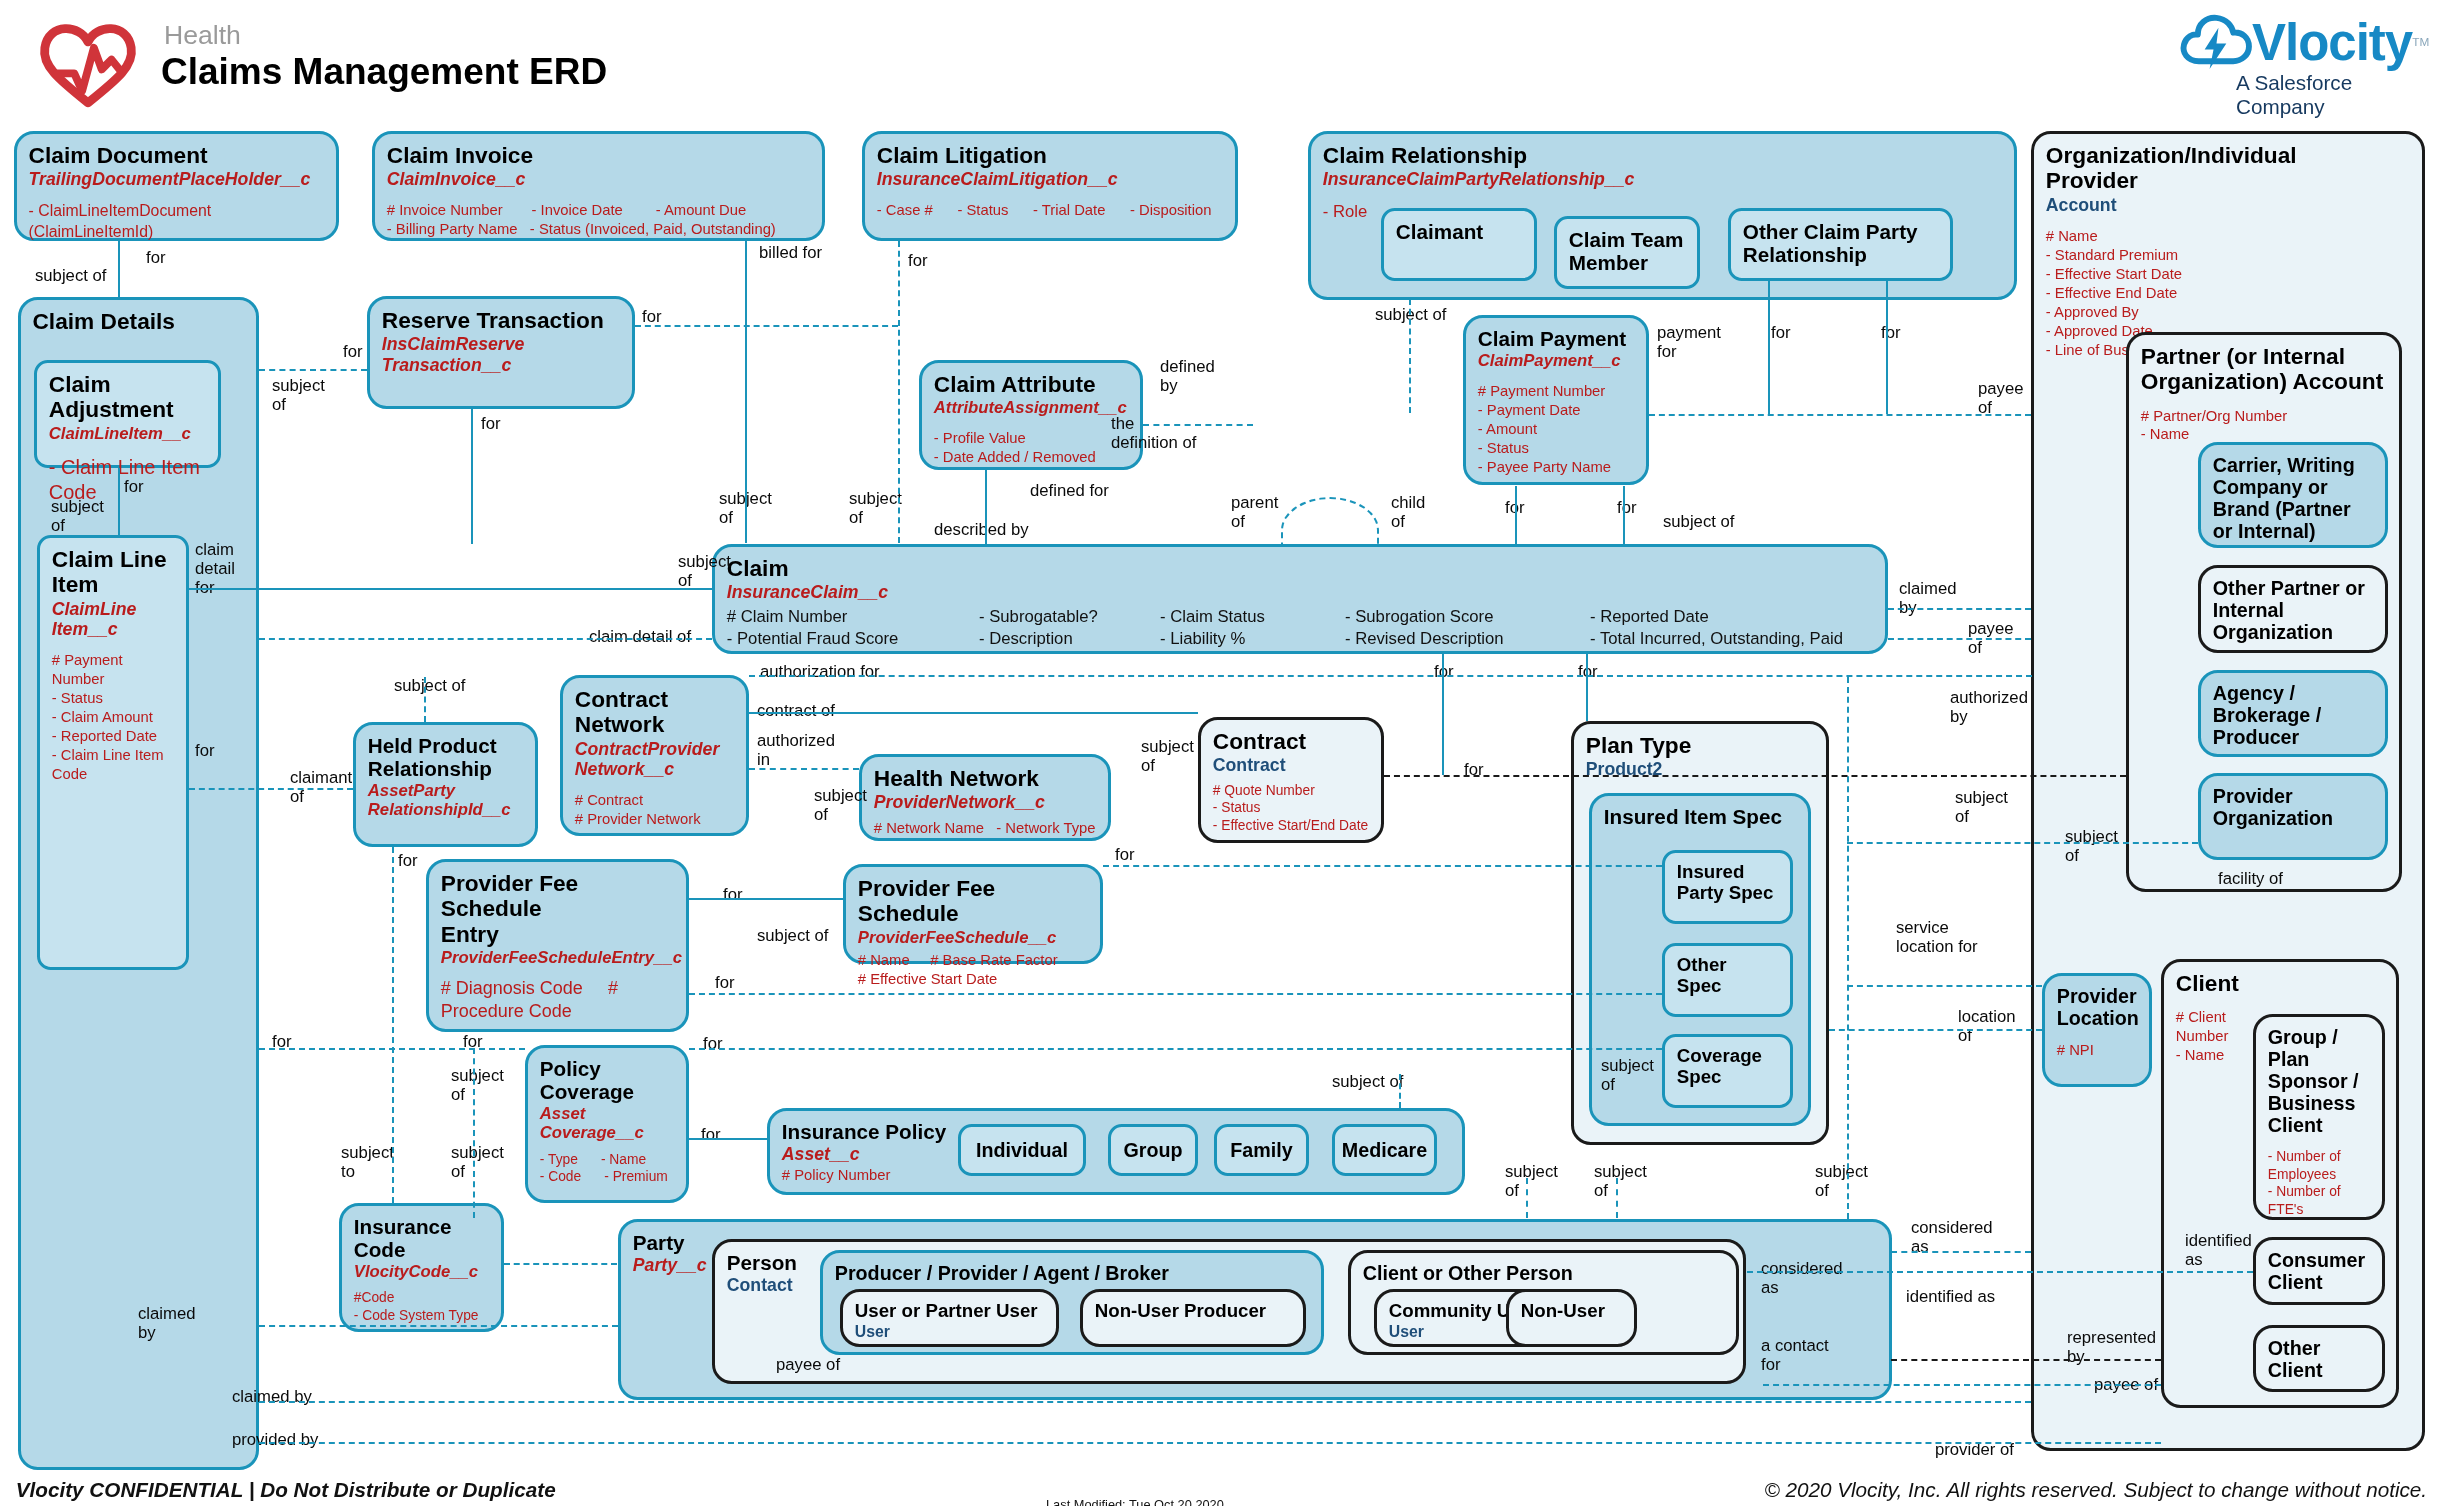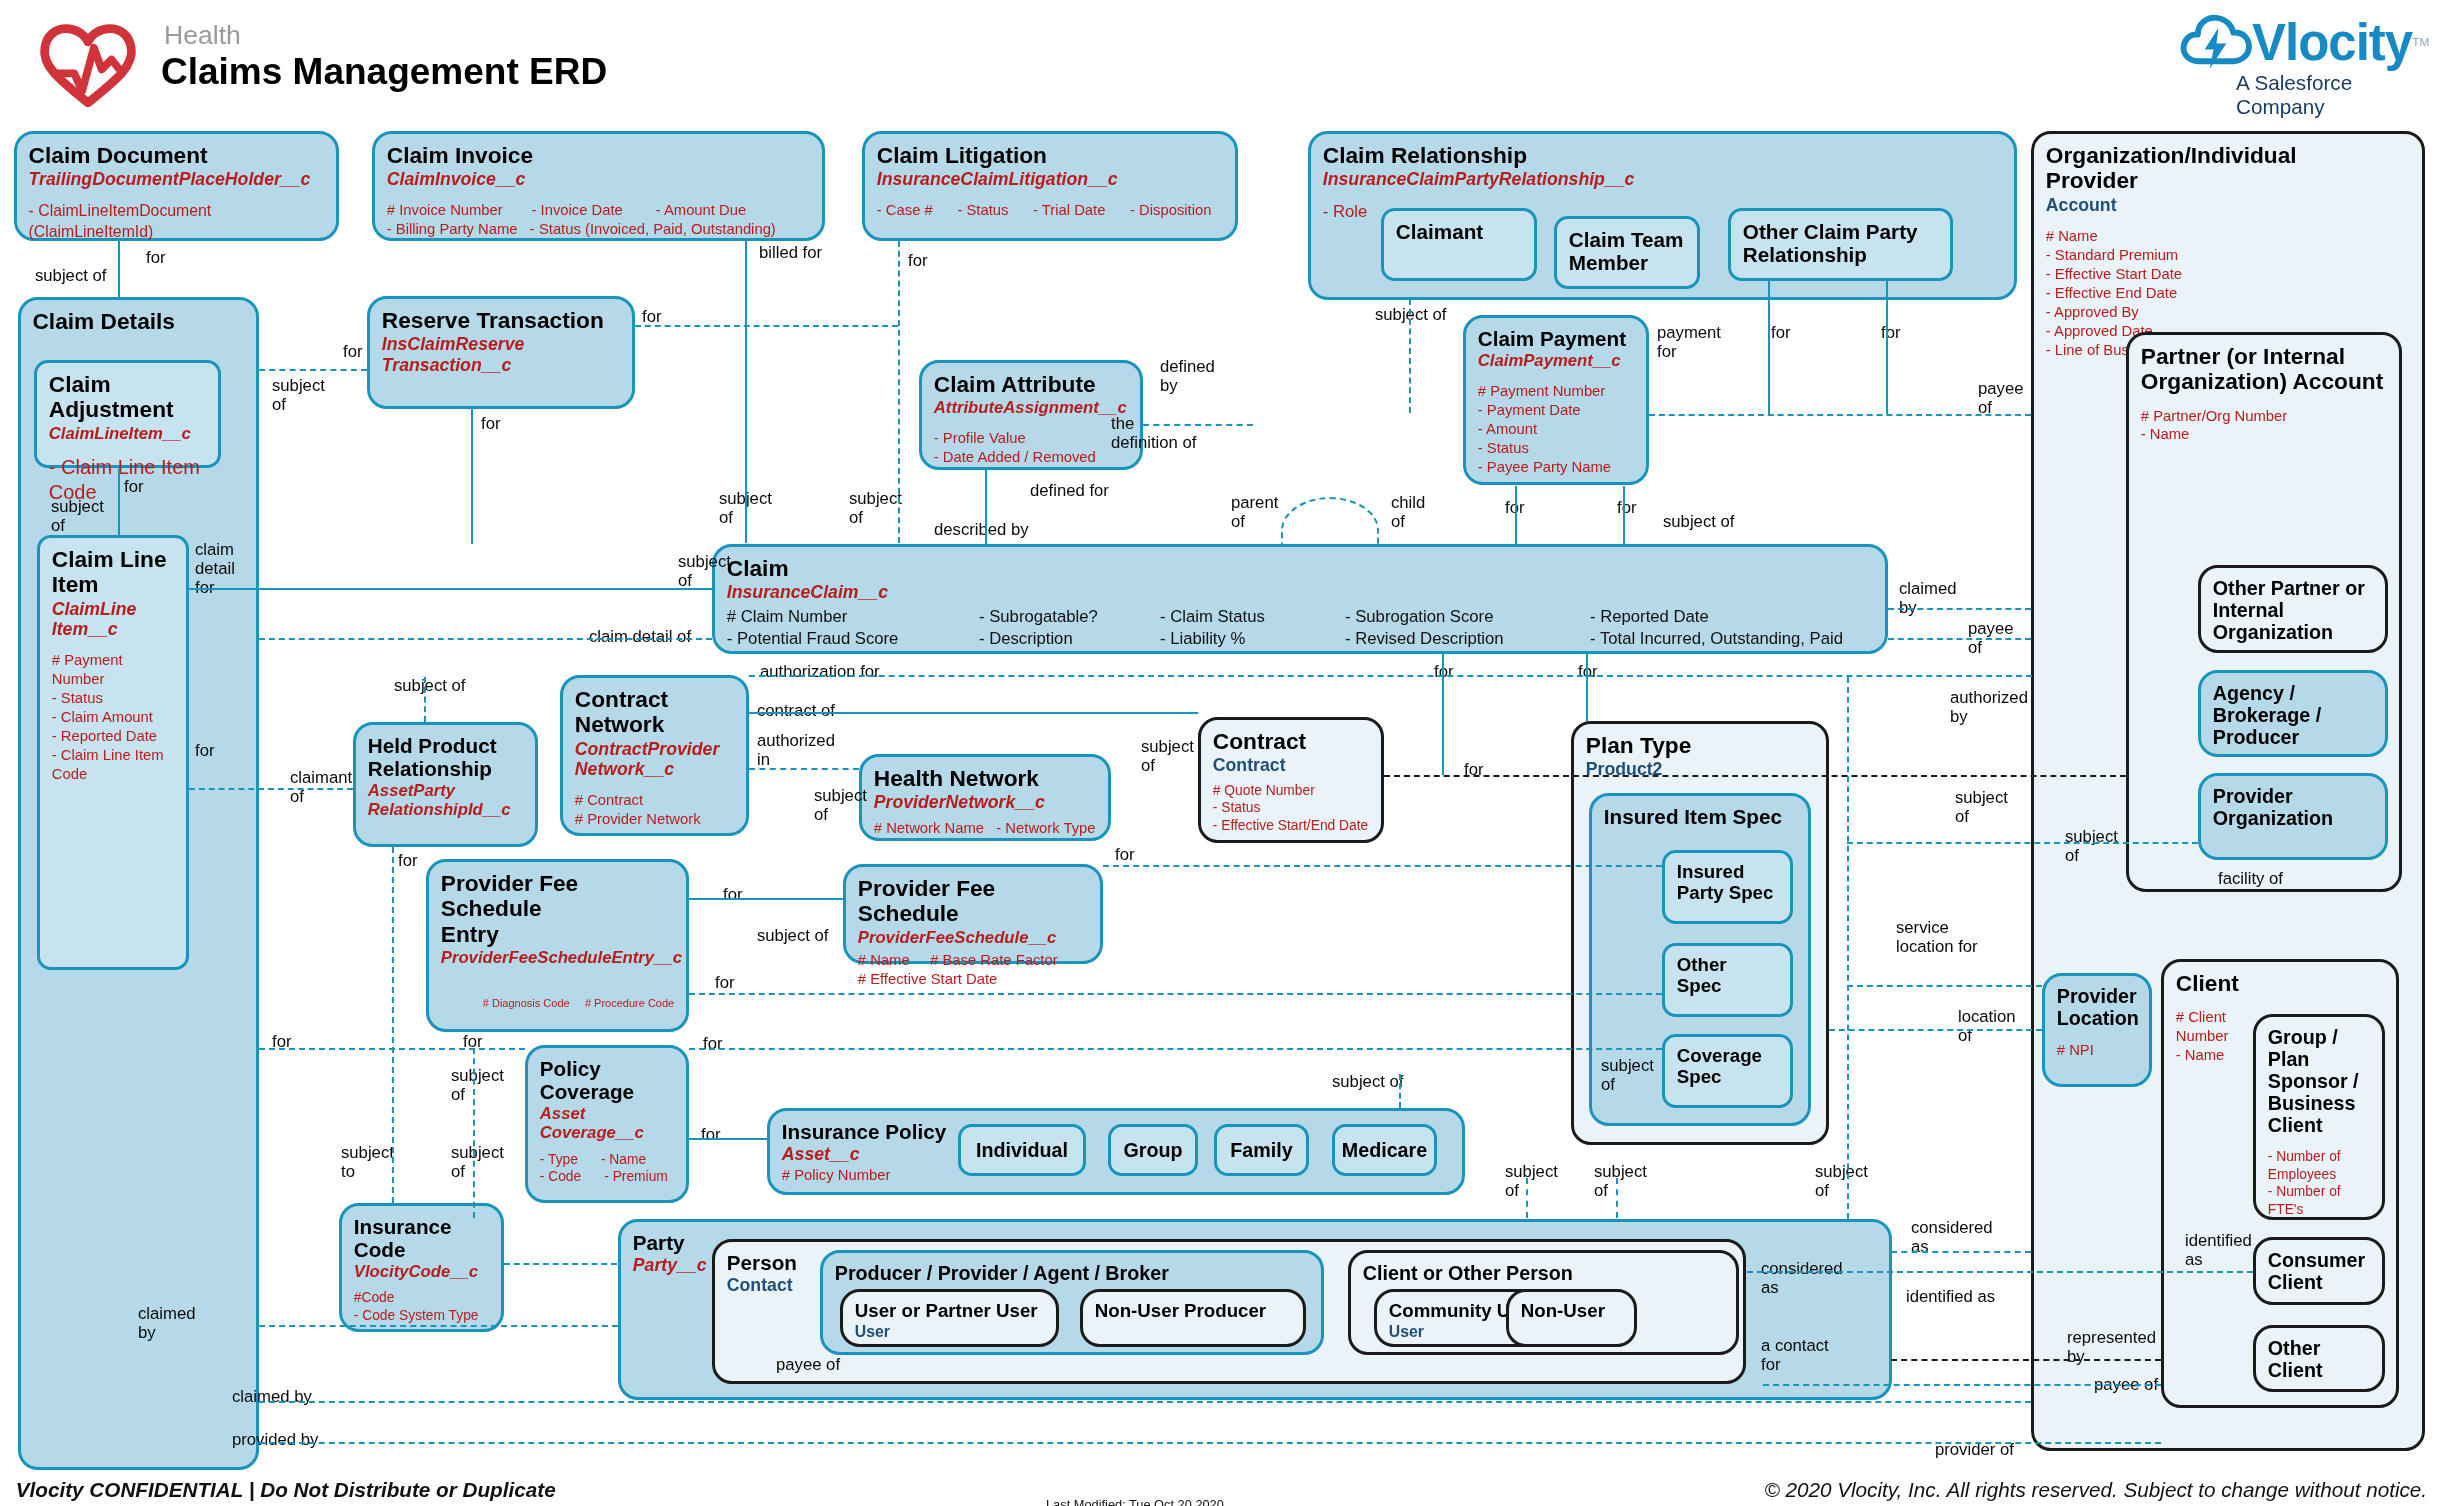--- a/index.html
+++ b/index.html
@@ -78,20 +78,26 @@
 - Approved By
 - Approved Date
 - Line of Business</div>
     </div>
     <div class="ent light" style="left: 2126px; top: 332px; width: 276px; height: 560px;">
       <div class="etitle">Partner (or Internal
 Organization) Account</div>
       <div class="eattrs" style="font-size: 14.8px;"># Partner/Org Number
 - Name</div>
     </div>
+    <div class="ent blue" style="left: 2198px; top: 442px; width: 190px; height: 106px;">
+      <div class="etitle" style="font-size: 19.7px;">Carrier, Writing
+Company or
+Brand (Partner
+or Internal)</div>
+    </div>
     <div class="ent light" style="left: 2198px; top: 565px; width: 190px; height: 88px;">
       <div class="etitle" style="font-size: 19.7px;">Other Partner or
 Internal
 Organization</div>
     </div>
     <div class="ent blue" style="left: 2198px; top: 670px; width: 190px; height: 87px;">
       <div class="etitle" style="font-size: 19.7px;">Agency /
 Brokerage /
 Producer</div>
     </div>
@@ -258,21 +264,21 @@
     <div class="ent blue" style="left: 353px; top: 722px; width: 185px; height: 125px;">
       <div class="etitle" style="font-size: 20.7px;">Held Product
 Relationship</div>
       <div class="ecode custom" style="font-size: 16.7px;">AssetParty
 RelationshipId__c</div>
     </div>
     <div class="ent blue" style="left: 426px; top: 859px; width: 263px; height: 173px;">
       <div class="etitle">Provider Fee Schedule
 Entry</div>
       <div class="ecode custom" style="font-size: 16.7px;">ProviderFeeScheduleEntry__c</div>
-      <div class="eattrs" style="font-size: 11px; margin-top: 29px; text-align: right;"># Diagnosis Code     # Procedure Code</div>
+      <div class="eattrs" style="font-size: 18px; margin-top: 10px;"># Diagnosis Code     # Procedure Code</div>
     </div>
     <div class="ent blue" style="left: 843px; top: 864px; width: 260px; height: 100px;">
       <div class="etitle">Provider Fee Schedule</div>
       <div class="ecode custom" style="font-size: 16.7px;">ProviderFeeSchedule__c</div>
       <div class="eattrs" style="font-size: 14.8px; margin-top: 3.9px;"># Name     # Base Rate Factor
 # Effective Start Date</div>
     </div>
     <div class="ent blue" style="left: 525px; top: 1045px; width: 164px; height: 158px;">
       <div class="etitle" style="font-size: 20.7px;">Policy
 Coverage</div>

